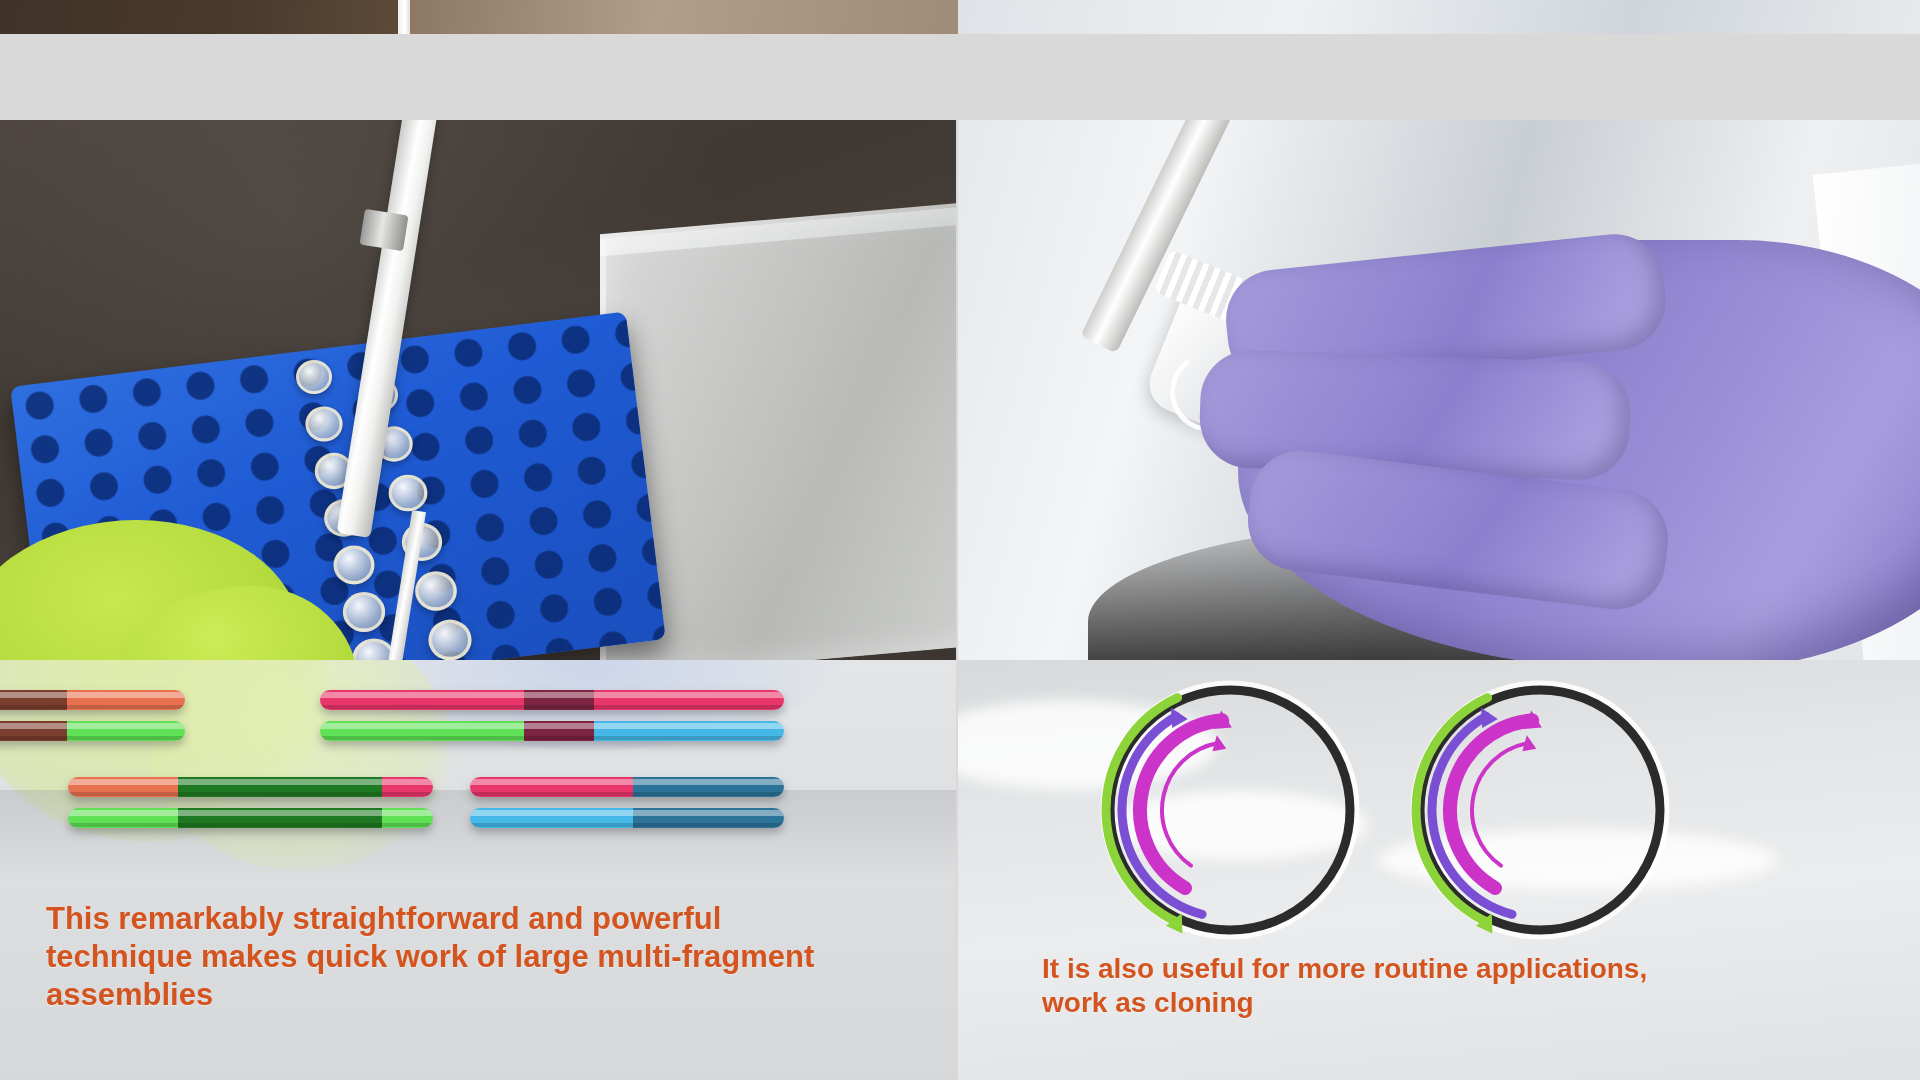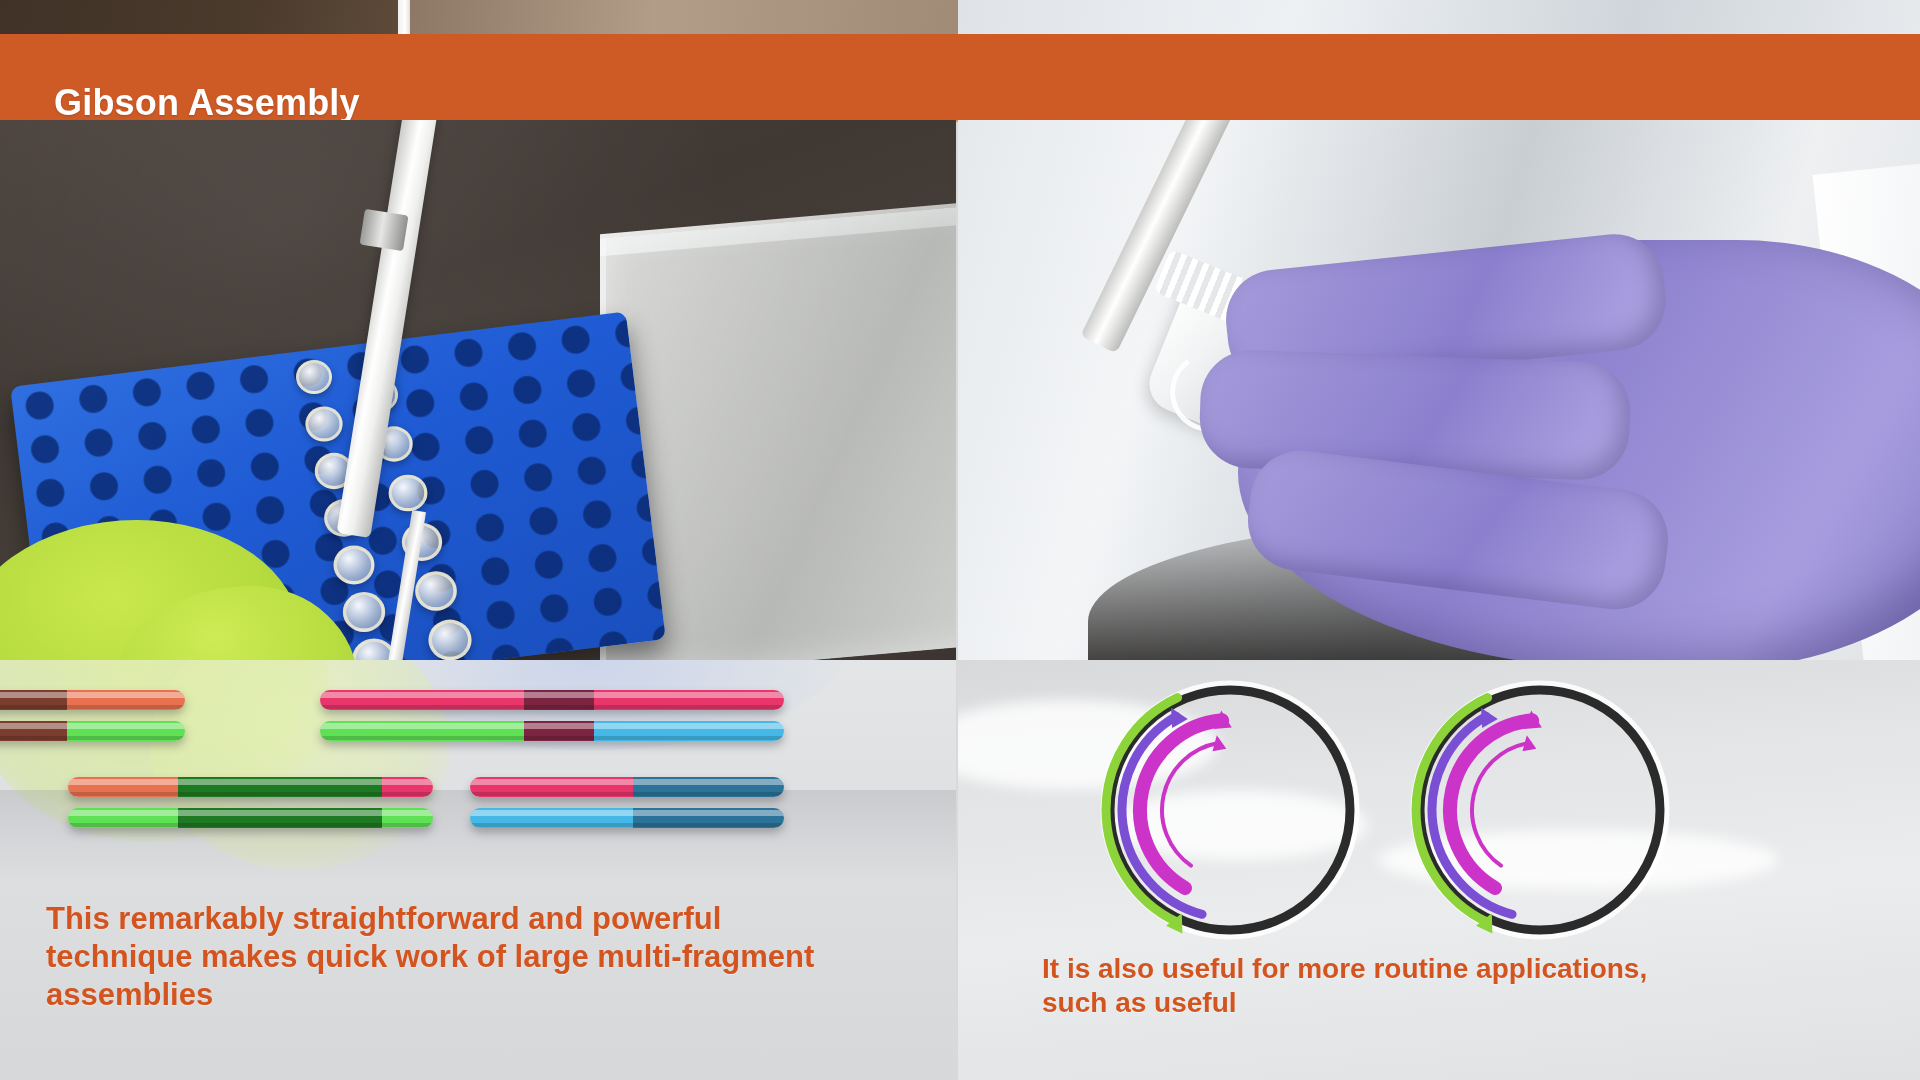--- a/index.html
+++ b/index.html
@@ -146,23 +146,20 @@
   <div class="top-strip">
     <div class="ts-a"></div>
     <div class="ts-seam"></div>
     <div class="ts-b"></div>
     <div class="ts-c">
       
       
     </div>
   </div>
 
-  <div class="banner">
-    <div class="banner-title">Gibson Assembly</div>
-  </div>
 
   <div class="quad q-tl">
     <div class="tl-bench"></div>
     <div class="tl-box-lip"></div>
     <div class="tl-box"></div>
     <div class="tl-rack">
       <div class="tl-wells"></div>
     </div>
     <div id="tubeStrips">
         <div class="tl-strip" style="left: 296px; top: 240px; transform: scale(1);"></div>
@@ -275,15 +272,15 @@
           <path d="M 0 -10 L 9 8 L -9 8 Z" fill="#7b4fd4" transform="translate(155.99999999999994,116.46925639128065) rotate(330)"></path>
           <path d="M 165.00000000000003 287.9422863405995 A 90 90 0 0 1 202.15598315271075 120.3424771717429" fill="none" stroke="#cc33c9" stroke-width="14" stroke-linecap="round"></path>
           <path d="M 0 -10 L 9 8 L -9 8 Z" fill="#cc33c9" transform="translate(202.15598315271075,120.3424771717429) rotate(355)"></path>
           <path d="M 170.9968023281289 265.7023390116515 A 68 68 0 0 1 198.19192391864874 143.03307279516986" fill="none" stroke="#cc33c9" stroke-width="4" stroke-linecap="round"></path>
           <path d="M 0 -8 L 7 7 L -7 7 Z" fill="#cc33c9" transform="translate(198.19192391864874,143.03307279516986) rotate(350)"></path>
         </svg>
       </div>
   </div>
 
   <div class="caption cap-left">This remarkably straightforward and powerful technique makes quick work of large multi-fragment assemblies</div>
-  <div class="caption cap-right">It is also useful for more routine applications, such as useful</div>
+  <div class="caption cap-right">It is also useful for more routine applications, work as cloning</div>
 
 </div>
 
 </body></html>

